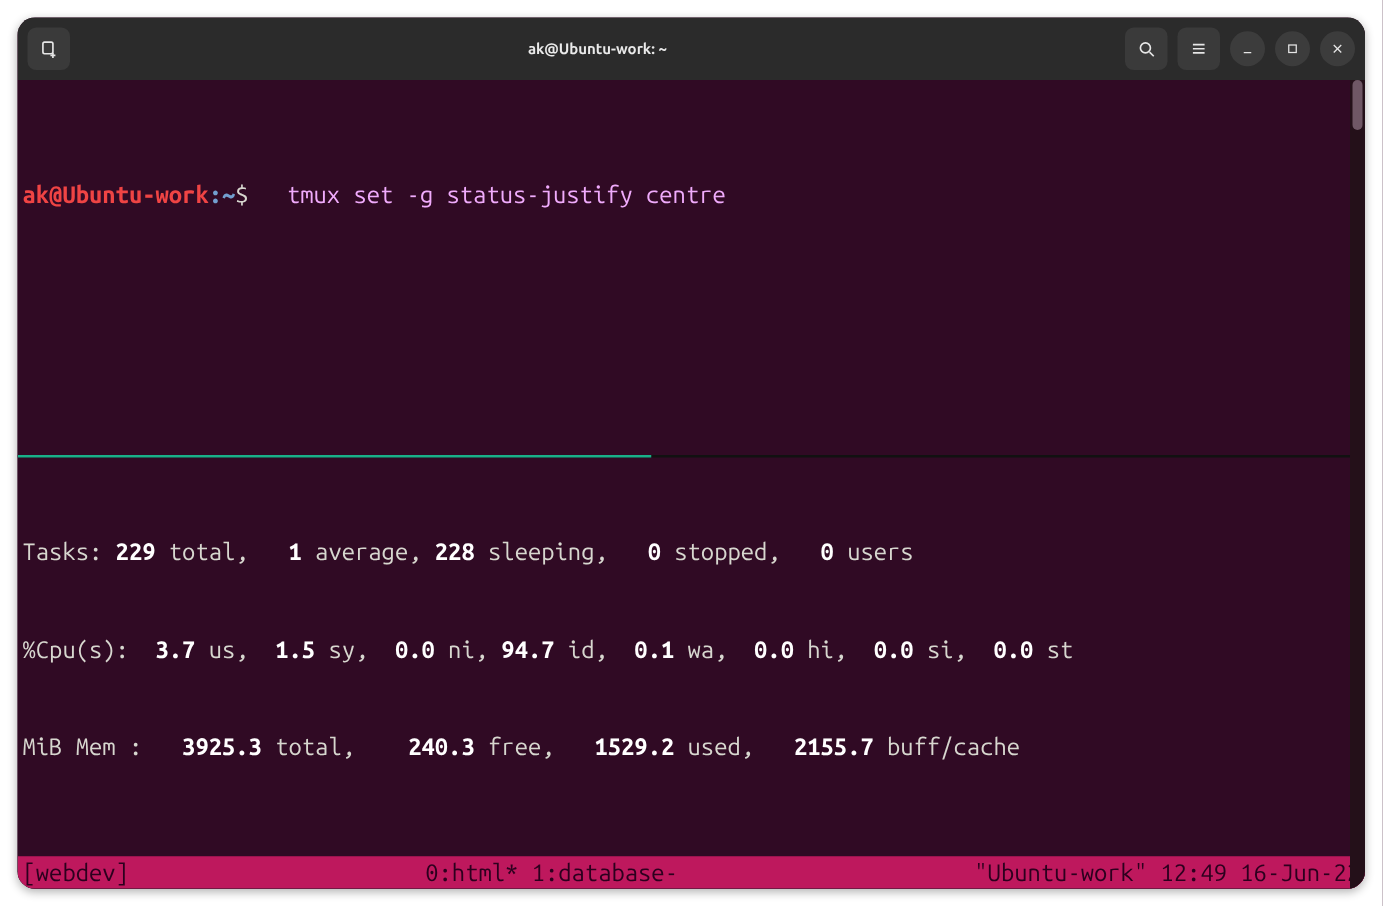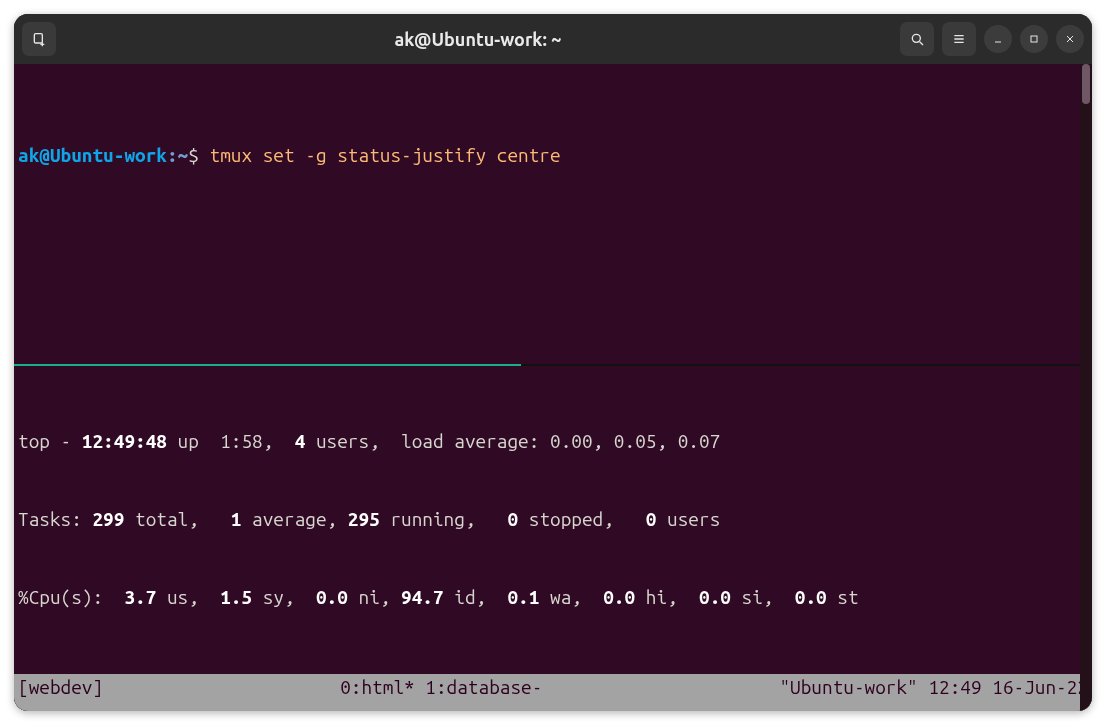--- a/index.html
+++ b/index.html
@@ -30,52 +30,52 @@
     cursor: pointer;
   }
   .tb-btn.rounded { border-radius: 50%; width: 28px; height: 28px; background: #3c3c3c; }
   .tb-btn svg { width: 16px; height: 16px; stroke: #e6e6e6; fill: none; stroke-width: 2; }
   .tb-btn.rounded svg { width: 12px; height: 12px; }
   .title {
     flex: 1;
     text-align: center;
     color: #eaeaea;
     font-family: Ubuntu, "DejaVu Sans", sans-serif;
-    font-size: 18px;
+    font-size: 12px;
     font-weight: 600;
   }
   .tb-right { display:flex; gap:8px; align-items:center; }
   .terminal {
     position: absolute;
     left: 0; top: 50px; right: 0; bottom: 0;
     background: #300a24;
     color: #d7d7cf;
     font-size: 19px;
     line-height: 26px;
     white-space: pre;
     font-family: "Ubuntu Mono","DejaVu Sans Mono",monospace;
     overflow: hidden;
   }
   .terminal .line { padding-left: 4px; }
-  .prompt-user { color: #0ea5e9; font-weight: bold; }
+  .prompt-user { color: #ef4444; font-weight: bold; }
   .prompt-path { color: #729fcf; font-weight: bold; }
   .prompt-dollar { color: #d7d7cf; }
-  .cmd { color: #fdba74; }
+  .cmd { color: #f0abfc; margin-left: 20px; }
   .pane-divider {
     position:absolute; left:0; right:0; height:2px; background:#111;
   }
   .pane-divider::before {
     content:""; position:absolute; left:0; top:0; height:2px; background:#19b089;
   }
   .top-output { color:#d7d7cf; }
   .bold { font-weight:bold; color:#ffffff; }
   .status-bar {
     position:absolute; left:0; right:0; bottom:0;
-    background:#a3a3a3; color:#2c001e;
-    height:37px; line-height:27px;
+    background:#be185d; color:#2c001e;
+    height:26px; line-height:27px;
     font-size:19px;
     display:flex;
     padding-left:4px;
     justify-content:space-between;
   }
   .status-left { color:#2c001e; }
   .status-center { flex:1; text-align:center; color:#2c001e; }
   .status-right { padding-right:4px; color:#2c001e; }
   .scrollbar {
     position:absolute; right:0; top:50px; bottom:0; width:12px;
@@ -135,23 +135,23 @@
 
   <div class="terminal">
     
     <div class="line"><span class="prompt-user">ak@Ubuntu-work</span><span class="prompt-path">:</span><span class="prompt-path">~</span><span class="prompt-dollar">$</span> <span class="cmd">tmux set -g status-justify centre</span></div>
 
     
     <div class="pane-divider" id="pane-div" style="top:300px;"></div>
 
     
     <div style="position:absolute; left:0; right:0; top:312px;">
-      <div class="line top-output"><span>top - </span><span class="bold">12:49:48</span><span> up  1:58,  </span><span class="bold">4</span><span> users,  load average: 0.00, 0.05, 0.07</span></div>
-      <div class="line top-output"><span>Tasks: </span><span class="bold">299</span><span> total,   </span><span class="bold">1</span><span> average, </span><span class="bold">295</span><span> running,   </span><span class="bold">0</span><span> stopped,   </span><span class="bold">0</span><span> users</span></div>
+      <div class="line top-output"><span>Tasks: </span><span class="bold">229</span><span> total,   </span><span class="bold">1</span><span> average, </span><span class="bold">228</span><span> sleeping,   </span><span class="bold">0</span><span> stopped,   </span><span class="bold">0</span><span> users</span></div>
       <div class="line top-output"><span>%Cpu(s):  </span><span class="bold">3.7</span><span> us,  </span><span class="bold">1.5</span><span> sy,  </span><span class="bold">0.0</span><span> ni, </span><span class="bold">94.7</span><span> id,  </span><span class="bold">0.1</span><span> wa,  </span><span class="bold">0.0</span><span> hi,  </span><span class="bold">0.0</span><span> si,  </span><span class="bold">0.0</span><span> st</span></div>
+      <div class="line top-output"><span>MiB Mem :   </span><span class="bold">3925.3</span><span> total,    </span><span class="bold">240.3</span><span> free,   </span><span class="bold">1529.2</span><span> used,   </span><span class="bold">2155.7</span><span> buff/cache</span></div>
       
       
       
       
       
       
       
     </div>
 
     

